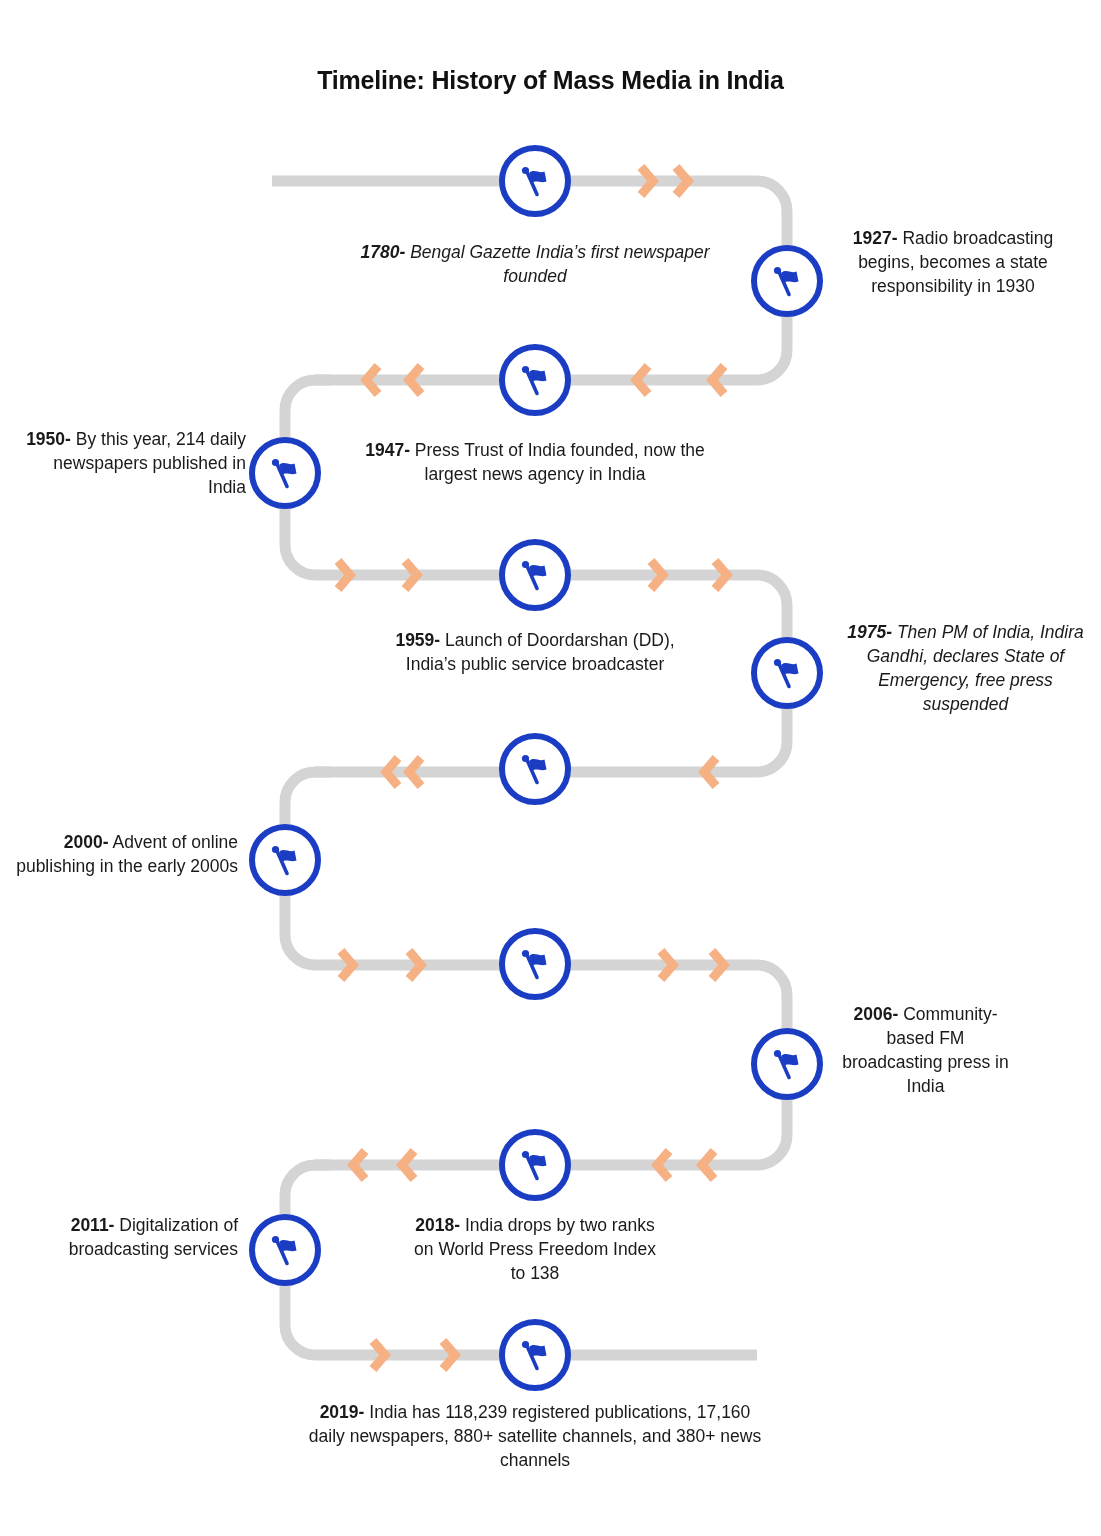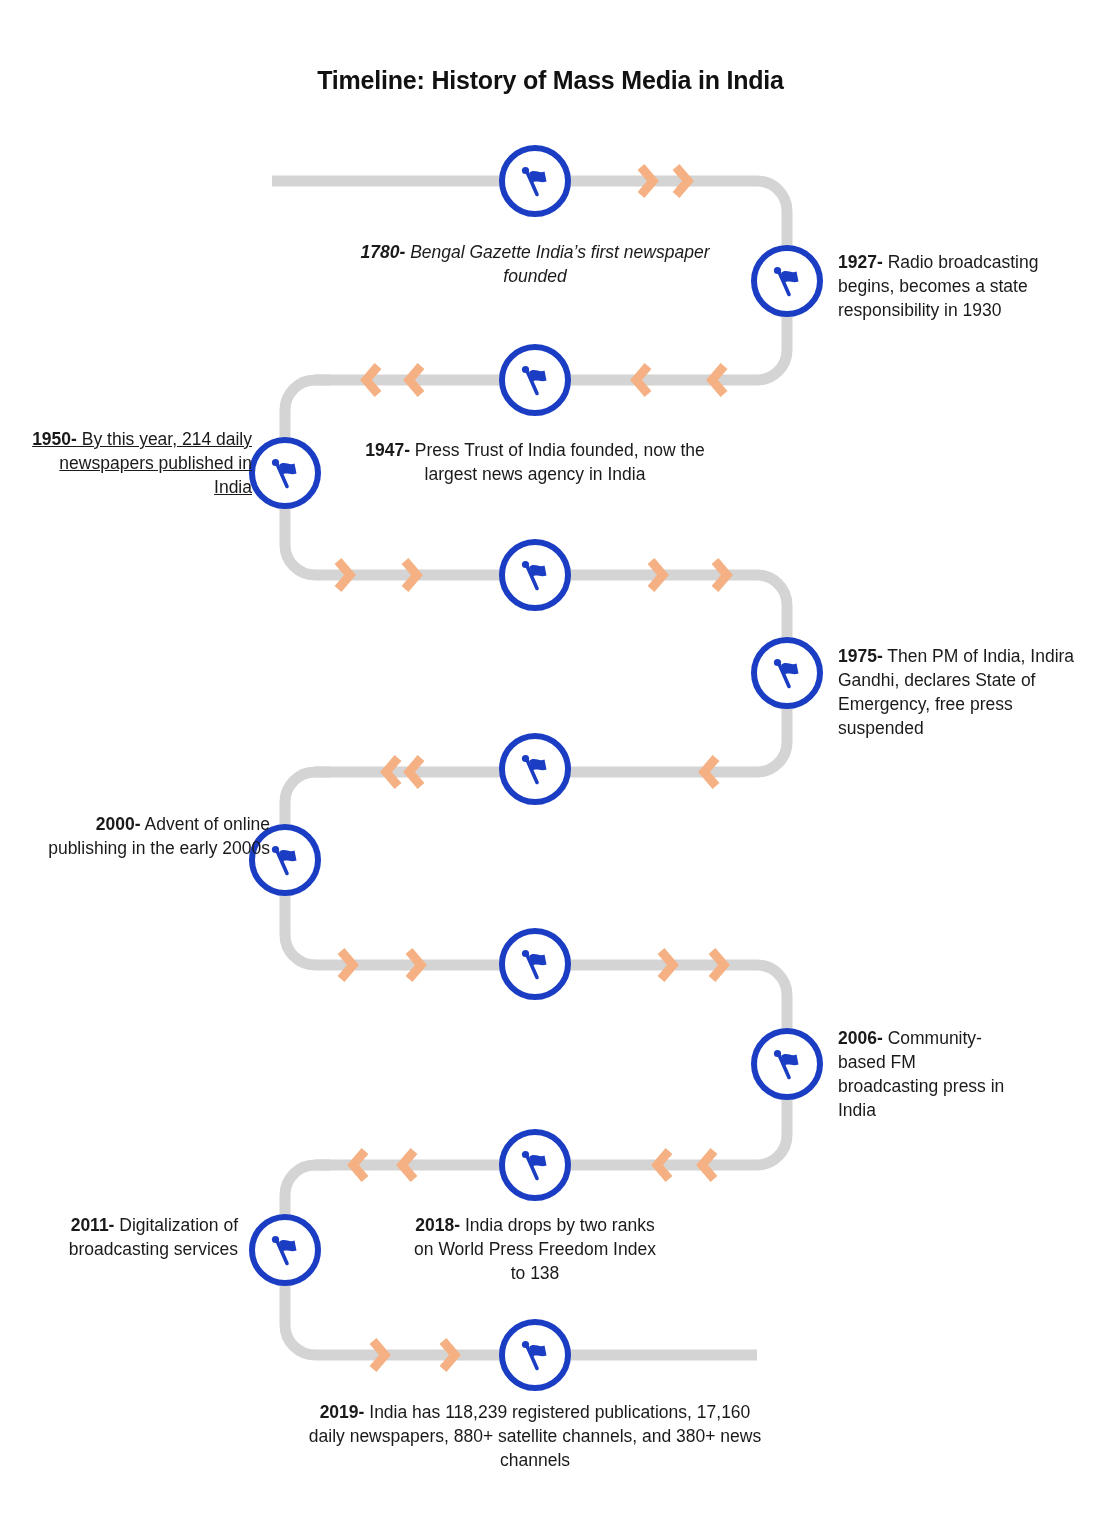--- a/index.html
+++ b/index.html
@@ -27,21 +27,21 @@
     background:#ffffff; border:6px solid #1a3dc4;
     display:flex; align-items:center; justify-content:center;
   }
   .node svg { display:block; }
 
   
   .cap { position:absolute; font-size:17.5px; line-height:1.38; color:#1a1a1a; }
   .cap b { font-weight:bold; }
   .cap.center { text-align:center; }
   .cap.right  { text-align:right; }
-  .cap.left   { text-align:left;margin-top:24px; }
+  .cap.left   { text-align:center; }
 </style>
 </head>
 <body>
 
 <div id="stage">
 
   <div class="title">Timeline: History of Mass Media in India</div>
 
   <svg id="pathLayer" viewBox="0 0 1101 1536" xmlns="http://www.w3.org/2000/svg">
     <defs>
@@ -194,31 +194,34 @@
   </div>
 
   <div class="cap left" style="left:838px; top:226px; width:230px;">
     <b>1927-</b><span> Radio broadcasting begins, becomes a state responsibility in 1930</span>
   </div>
 
   <div class="cap center" style="left:360px; top:438px; width:350px;">
     <b>1947-</b><span> Press Trust of India founded, now the largest news agency in India</span>
   </div>
 
-  <div class="cap right" style="left:24px; top:427px; width:228px;text-decoration:underline;">
+  <div class="cap right" style="left:18px; top:427px; width:228px;">
     <b>1950-</b><span> By this year, 214 daily newspapers published in India</span>
   </div>
 
-
-  <div class="cap left" style="left:838px; top:620px; width:255px;">
+  <div class="cap center" style="left:385px; top:628px; width:300px;">
+    <b>1959-</b><span> Launch of Doordarshan (DD), India’s public service broadcaster</span>
+  </div>
+
+  <div class="cap left" style="left:838px; top:620px; width:255px;font-style:italic;">
     <b>1975-</b><span> Then PM of India, Indira Gandhi, declares State of Emergency, free press suspended</span>
   </div>
 
 
-  <div class="cap right" style="left:10px; top:812px; width:228px;margin-left:32px;">
+  <div class="cap right" style="left:10px; top:830px; width:228px;">
     <b>2000-</b><span> Advent of online publishing in the early 2000s</span>
   </div>
 
 
   <div class="cap left" style="left:838px; top:1002px; width:175px;">
     <b>2006-</b><span> Community-based FM broadcasting press in India</span>
   </div>
 
   <div class="cap center" style="left:405px; top:1213px; width:260px;">
     <b>2018-</b><span> India drops by two ranks on World Press Freedom Index to 138</span>

